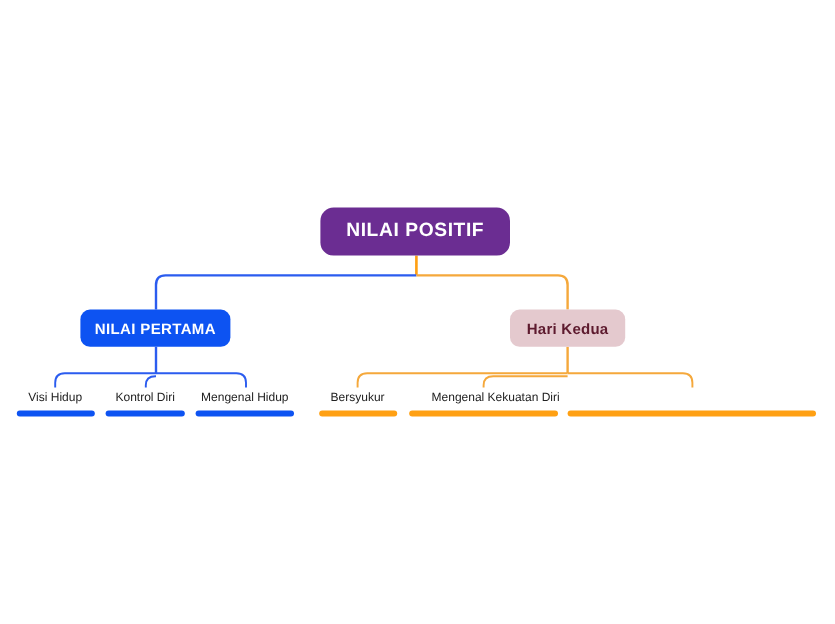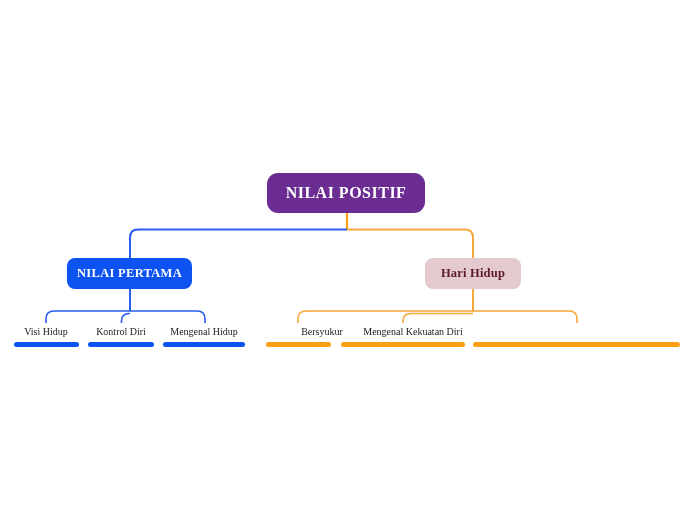--- a/index.html
+++ b/index.html
@@ -2,21 +2,21 @@
 <html style="--canvas-bg: #ffffff; --root-bg: #6B2D92; --root-text: #ffffff; --day1-bg: #0D53F2; --day1-text: #ffffff; --day1-line: #2B5CEF; --day1-underline: #0D53F2; --day2-bg: #E4C9CE; --day2-text: #5D1A2E; --day2-line: #F5A83B; --day2-underline: #FFA013; --leaf-text: #222222;"><head>
 <meta charset="utf-8">
 <style>
   html, body { margin: 0; padding: 0; background: #ffffff; }
   .stage {
     position: relative;
     width: 696px;
     height: 520px;
     background: var(--canvas-bg, #ffffff);
     overflow: hidden;
-    font-family: Liberation Serif, serif;
+    font-family: Liberation Sans, sans-serif;
   }
   svg.connectors { position: absolute; inset: 0; }
 
   .node {
     position: absolute;
     display: flex;
     align-items: center;
     justify-content: center;
     box-sizing: border-box;
     white-space: nowrap;
@@ -48,21 +48,21 @@
     position: absolute;
     top: 326px;
     transform: translateX(-50%);
     font-size: 10px;
     color: var(--leaf-text, #222222);
     white-space: nowrap;
   }
   .leaf-1 { left: 46px; }
   .leaf-2 { left: 121px; }
   .leaf-3 { left: 204px; }
-  .leaf-4 { left: 298px; margin-left: 24px; }
+  .leaf-4 { left: 298px; }
   .leaf-5 { left: 413px; }
   .leaf-6 { left: 577px; }
 
   .leaf-bar {
     position: absolute;
     top: 342px;
     height: 5px;
     border-radius: 3px;
   }
   .bar-blue   { background: var(--day1-underline, #0D53F2); }
@@ -105,21 +105,21 @@
 
     <path class="line-orange" stroke-width="1.6" d="M473 313.5 H411 Q403 313.5 403 321 V323"></path>
 
     <path class="line-orange" stroke-width="1.6" d="M473 311 H569 Q577 311 577 319 V323"></path>
   </svg>
 
   <div class="node node-root">NILAI POSITIF</div>
 
   <div class="node node-day1">NILAI PERTAMA</div>
 
-  <div class="node node-day2">Hari Hidup</div>
+  <div class="node node-day2">Hari Kedua</div>
 
   <div class="leaf-label leaf-1">Visi Hidup</div>
   <div class="leaf-label leaf-2">Kontrol Diri</div>
   <div class="leaf-label leaf-3">Mengenal Hidup</div>
   <div class="leaf-label leaf-4">Bersyukur</div>
   <div class="leaf-label leaf-5">Mengenal Kekuatan Diri</div>
 
   <div class="leaf-bar bar-blue bar-1"></div>
   <div class="leaf-bar bar-blue bar-2"></div>
   <div class="leaf-bar bar-blue bar-3"></div>

